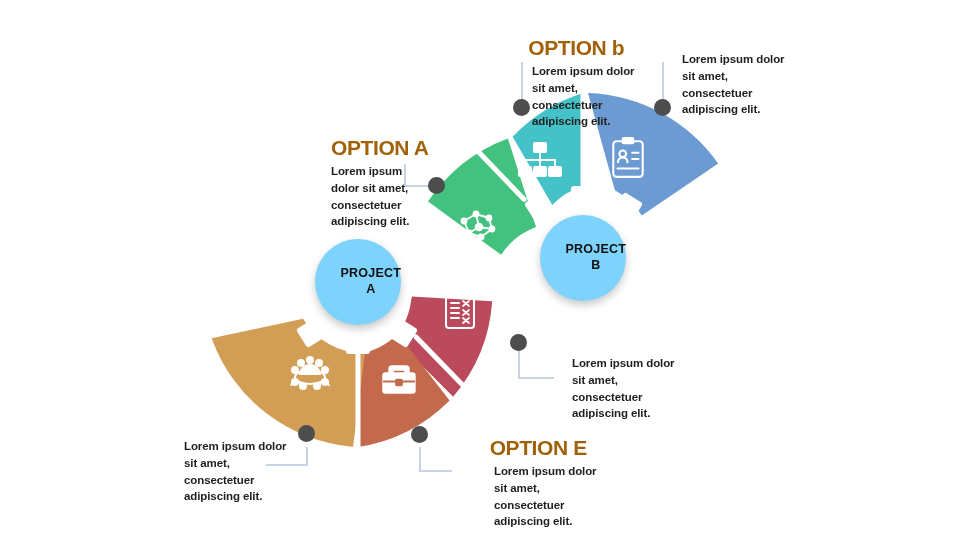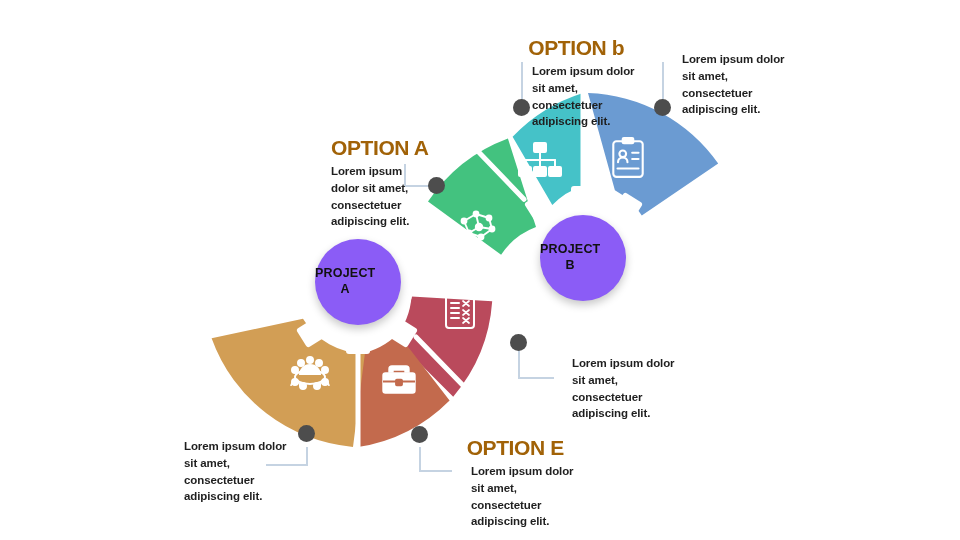--- a/index.html
+++ b/index.html
@@ -38,23 +38,23 @@
   .dot{
     position:absolute;width:17px;height:17px;border-radius:50%;
     background:#4d4d4d;
   }
   .lead-v{position:absolute;width:2px;background:#c5d3e2;}
   .lead-h{position:absolute;height:2px;background:#c5d3e2;}
 
   
   .hub{
     position:absolute;border-radius:50%;
-    background:#8b5cf6;
+    background:#7dd3fc;
     box-shadow:0 4px 9px rgba(0,0,0,0.22);
-    display:flex;align-items:center;justify-content:flex-start;
+    display:flex;align-items:center;justify-content:flex-end;
     text-align:center;
   }
   .hub span{
     font-family:"Liberation Sans", sans-serif;
     font-weight:bold;font-size:12.5px;color:#111;
     line-height:1.25;letter-spacing:0.2px;
     white-space:pre-line;
   }
   svg{display:block;}
 </style>
@@ -278,21 +278,21 @@
 adipiscing elit.</div>
   </div>
 
   <div class="callout indent" style="left:170px;top:433px;">
     <div class="body">Lorem ipsum dolor
 sit amet,
 consectetuer
 adipiscing elit.</div>
   </div>
 
-  <div class="callout indent" style="left:457px;top:437px;">
+  <div class="callout indent" style="left:480px;top:437px;">
     <div class="title">OPTION E</div>
     <div class="body">Lorem ipsum dolor
 sit amet,
 consectetuer
 adipiscing elit.</div>
   </div>
 
   <div class="callout indent" style="left:558px;top:350px;">
     <div class="body">Lorem ipsum dolor
 sit amet,

